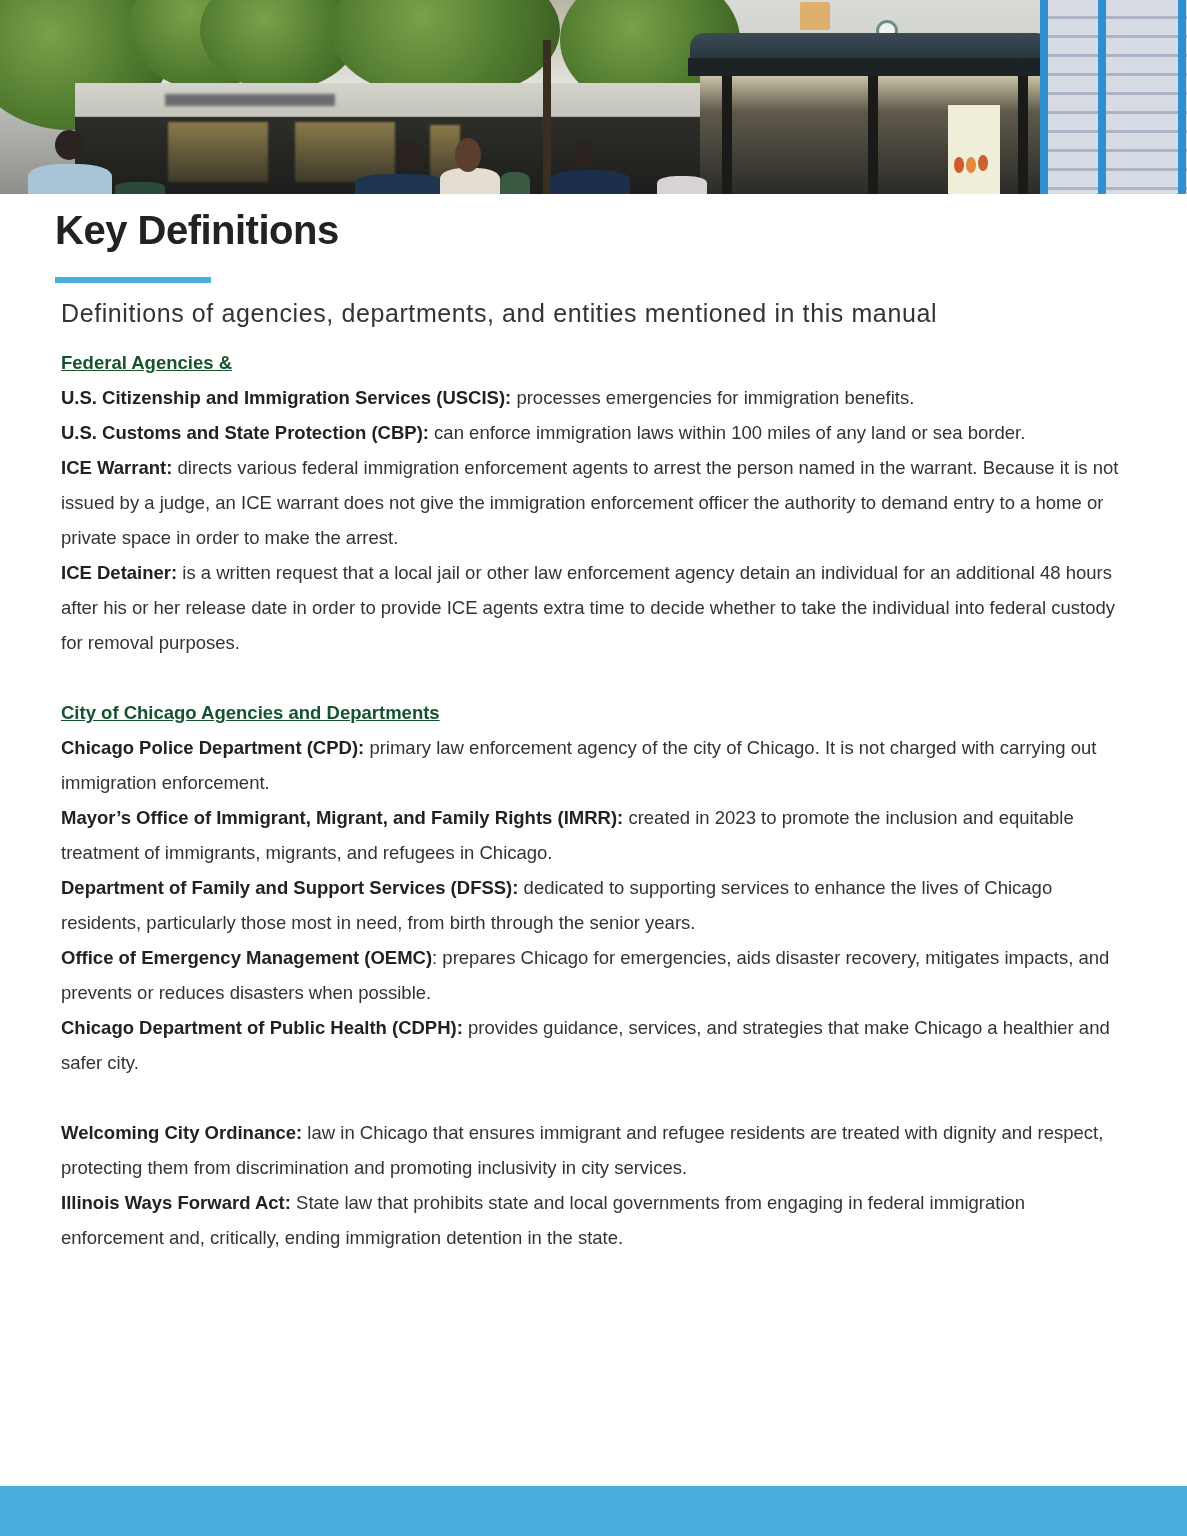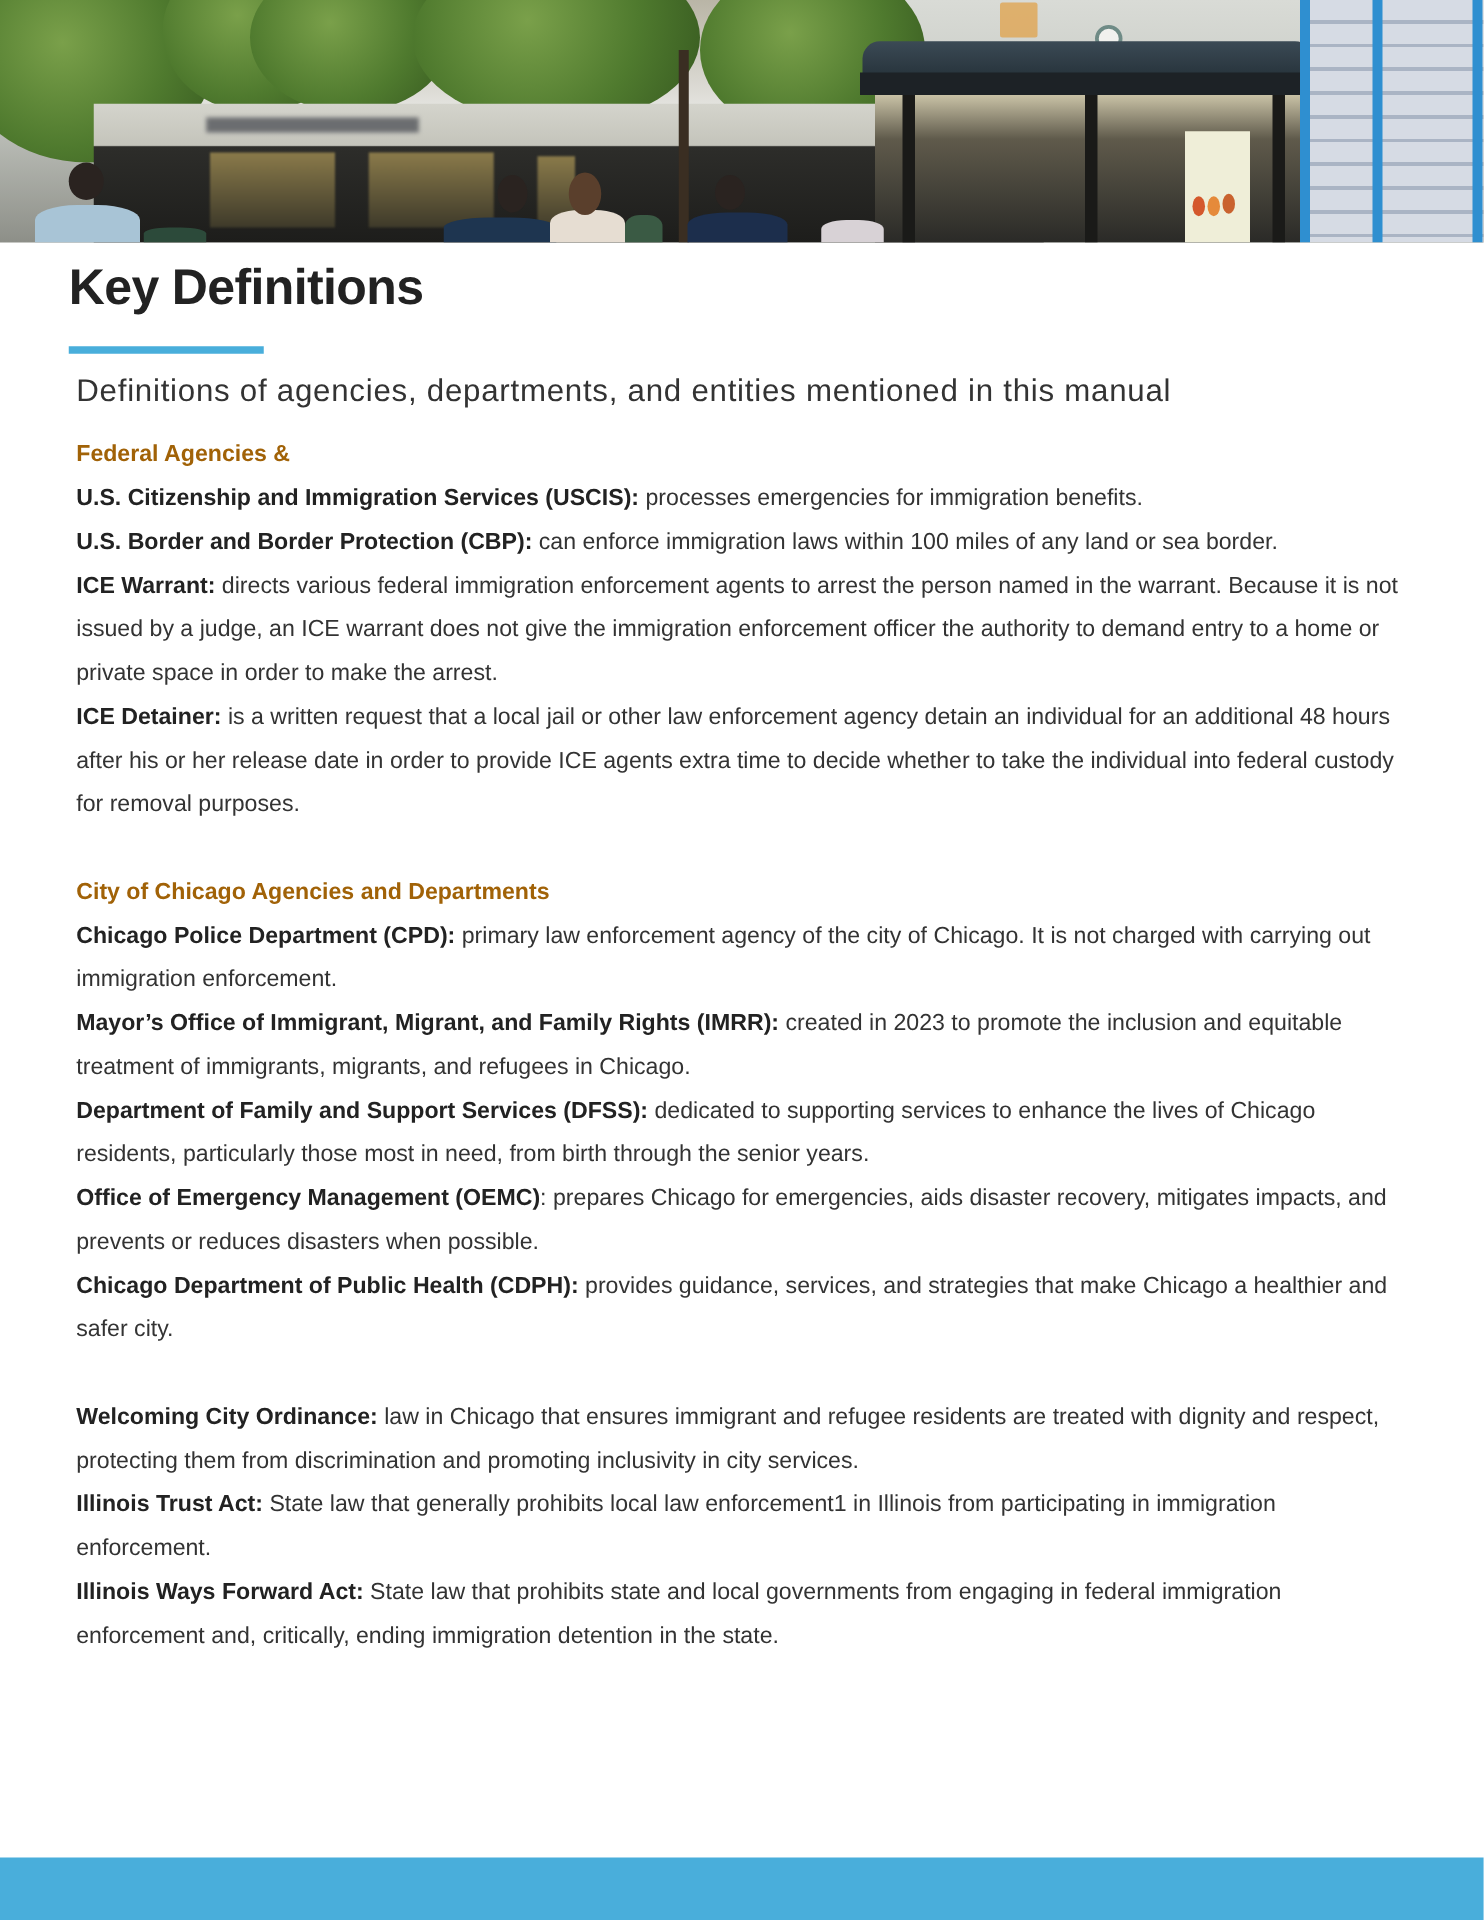--- a/index.html
+++ b/index.html
@@ -34,21 +34,21 @@
     .hero .clock { position: absolute; left: 876px; top: 20px; width: 22px; height: 22px; border-radius: 50%; background: #f1f1ee; border: 3px solid #6f8b86; }
     .hero .person { position: absolute; bottom: 0; border-radius: 40% 40% 0 0; }
     .hero .head { position: absolute; border-radius: 50%; background: #2a2320; }
 
     
     .title { position: absolute; left: 55px; top: 208px; font-size: 40px; font-weight: 700; color: #222222; letter-spacing: -0.5px; }
     .accent-bar { position: absolute; left: 55px; top: 277px; width: 156px; height: 6px; }
     .subtitle { position: absolute; left: 61px; top: 299px; font-size: 25px; color: #333333; letter-spacing: 0.6px; }
 
     .content { position: absolute; left: 61px; top: 345px; width: 1070px; font-size: 18.5px; line-height: 35px; color: #333333; }
-    .section-heading { font-weight: 700; color: #a16207; }
+    .section-heading { font-weight: 700; text-decoration: underline; color: #14532d; }
     .def { }
     .def .term { font-weight: 700; color: #222222; }
     .spacer { height: 35px; }
 
     .footer-band { position: absolute; left: 0; top: 1486px; width: 1187px; height: 50px; }
   </style>
 </head>
 <body>
 
 <div class="hero">
@@ -102,33 +102,32 @@
 </div>
 
 <h1 class="title">Key Definitions</h1>
 <div class="accent-bar" style="background: rgb(73, 174, 219);"></div>
 <div class="subtitle">Definitions of agencies, departments, and entities mentioned in this manual</div>
 
 <div class="content">
 
   <div class="section-heading">Federal Agencies &amp; </div>
   <div class="def"><span class="term">U.S. Citizenship and Immigration Services (USCIS):</span><span>  processes emergencies for immigration benefits.</span></div>
-  <div class="def"><span class="term">U.S. Border and Border Protection (CBP):</span><span> can enforce immigration laws within 100 miles of any land or sea border.</span></div>
+  <div class="def"><span class="term">U.S. Customs and State Protection (CBP):</span><span> can enforce immigration laws within 100 miles of any land or sea border.</span></div>
   <div class="def"><span class="term">ICE Warrant:</span><span> directs various federal immigration enforcement agents to arrest the person named in the warrant. Because it is not issued by a judge, an ICE warrant does not give the immigration enforcement officer the authority to demand entry to a home or private space in order to make the arrest.</span></div>
   <div class="def"><span class="term">ICE Detainer:</span><span> is a written request that a local jail or other law enforcement agency detain an individual for an additional 48 hours after his or her release date in order to provide ICE agents extra time to decide whether to take the individual into federal custody for removal purposes.</span></div>
 
   <div class="spacer"></div>
 
   <div class="section-heading">City of Chicago Agencies and Departments</div>
   <div class="def"><span class="term">Chicago Police Department (CPD):</span><span> primary law enforcement agency of the city of Chicago. It is not charged with carrying out immigration enforcement.</span></div>
   <div class="def"><span class="term">Mayor’s Office of Immigrant, Migrant, and Family Rights (IMRR):</span><span> created in 2023 to promote the inclusion and equitable treatment of immigrants, migrants, and refugees in Chicago.</span></div>
   <div class="def"><span class="term">Department of Family and Support Services (DFSS):</span><span> dedicated to supporting services to enhance the lives of Chicago residents, particularly those most in need, from birth through the senior years.</span></div>
   <div class="def"><span class="term">Office of Emergency Management (OEMC)</span><span>: prepares Chicago for emergencies, aids disaster recovery, mitigates impacts, and prevents or reduces disasters when possible.</span></div>
   <div class="def"><span class="term">Chicago Department of Public Health (CDPH):</span><span> provides guidance, services, and strategies that make Chicago a healthier and safer city.</span></div>
 
   <div class="spacer"></div>
 
   <div class="def"><span class="term">Welcoming City Ordinance:</span><span> law in Chicago that ensures immigrant and refugee residents are treated with dignity and respect, protecting them from discrimination and promoting inclusivity in city services.</span></div>
-  <div class="def"><span class="term">Illinois Trust Act:</span><span>  State law that generally prohibits local law enforcement1 in Illinois from participating in immigration enforcement.</span></div>
   <div class="def"><span class="term">Illinois Ways Forward Act:</span><span> State law that prohibits state and local governments from engaging in federal immigration enforcement and, critically, ending immigration detention in the state.</span></div>
 </div>
 
 <div class="footer-band" style="background: rgb(73, 174, 219);"></div>
 
 </body></html>

